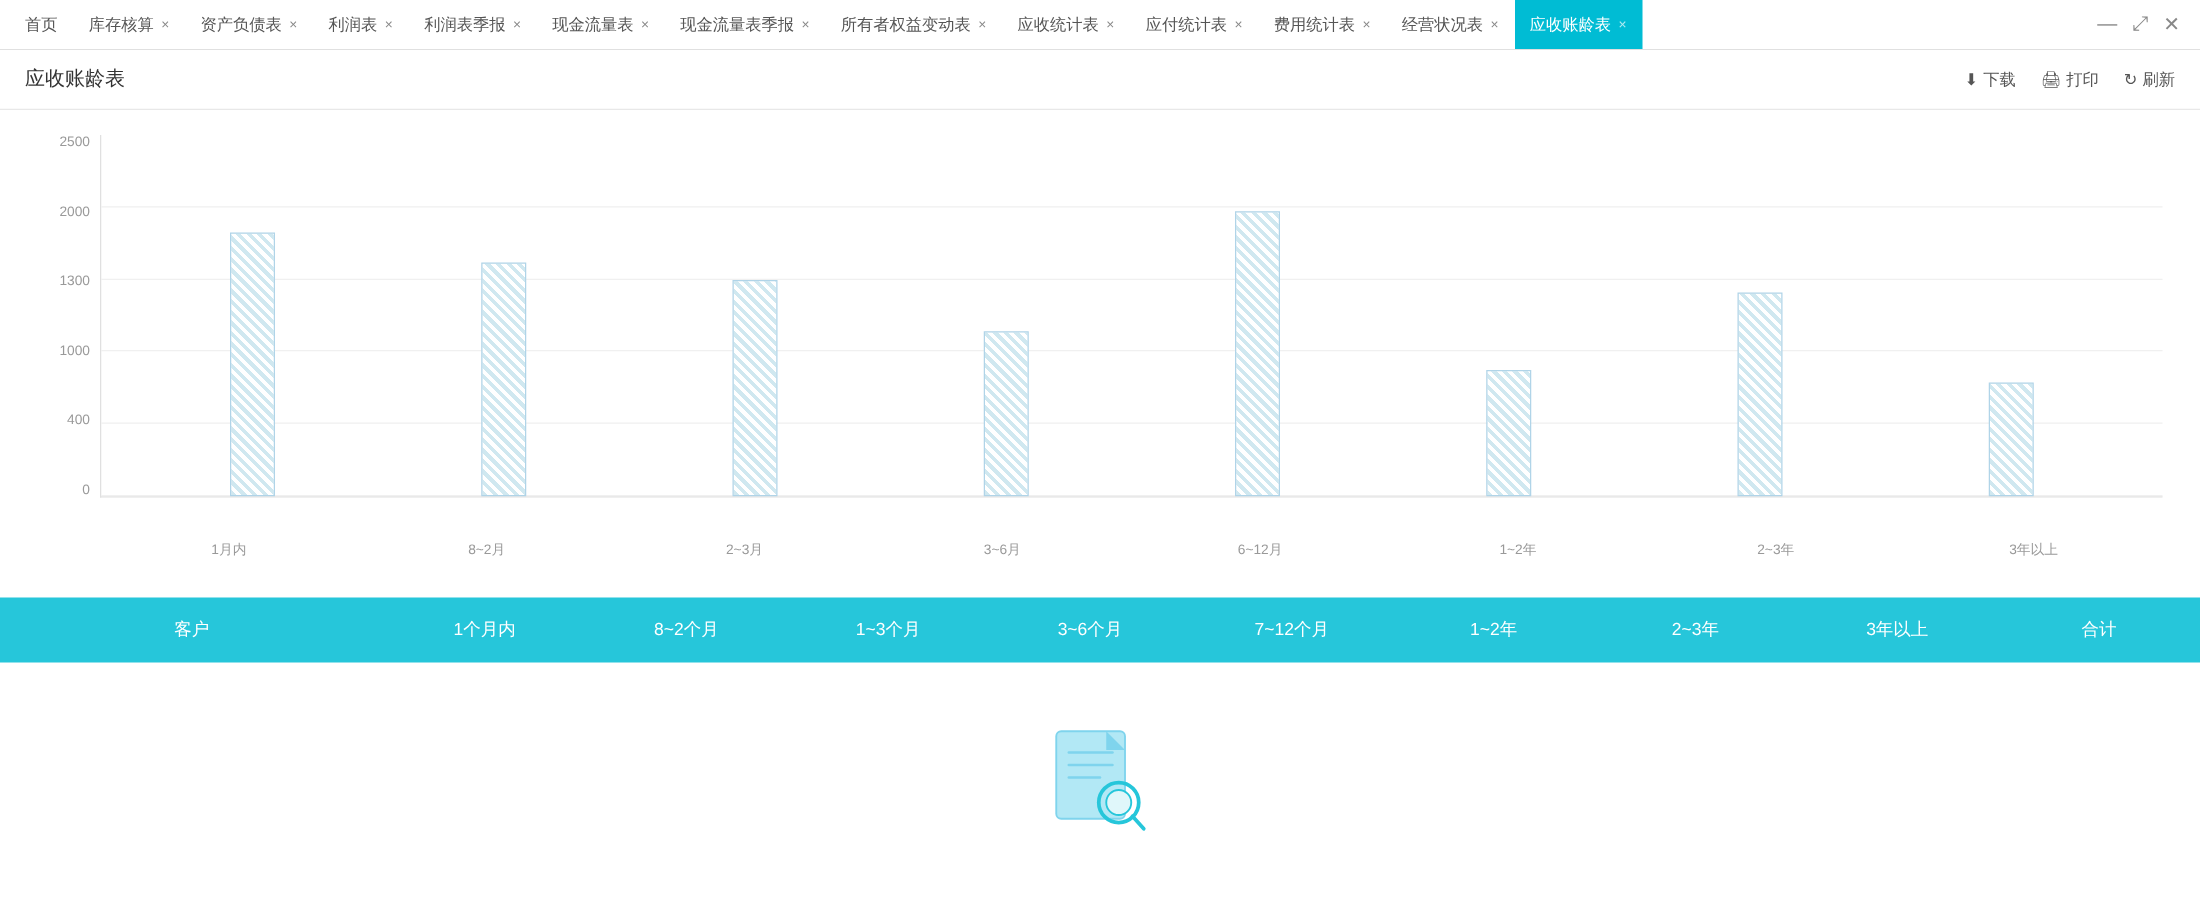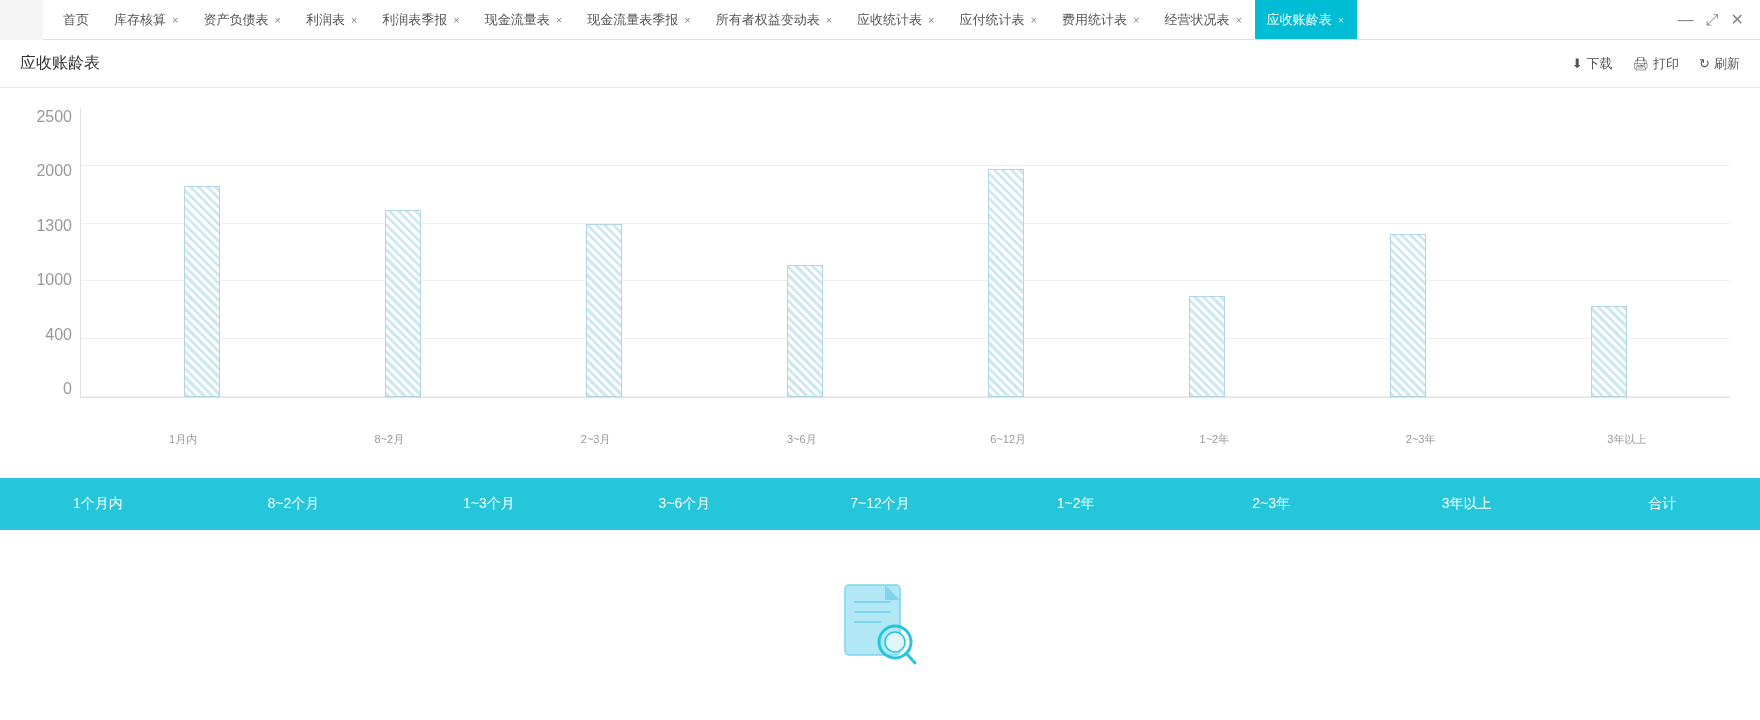--- a/index.html
+++ b/index.html
@@ -7,21 +7,20 @@
 
     
     .tab-bar {
       display: flex; align-items: center;
       background: #fff;
       border-bottom: 1px solid #e0e0e0;
       height: 40px;
       padding: 0 8px;
       overflow-x: auto;
       white-space: nowrap;
-      margin-left: 43px;
     }
     .tab-bar::-webkit-scrollbar { height: 0; }
 
     .tab-item {
       display: inline-flex; align-items: center;
       padding: 0 12px; height: 40px;
       cursor: pointer; font-size: 13px;
       color: #555;
       border-right: 1px solid transparent;
       flex-shrink: 0;
@@ -83,21 +82,21 @@
     }
 
     
     .y-axis {
       position: absolute; left: 0; top: 0; bottom: 30px;
       width: 50px;
       display: flex; flex-direction: column; justify-content: space-between;
       align-items: flex-end;
       padding-right: 8px;
     }
-    .y-label { font-size: 16px; color: #999; }
+    .y-label { font-size: 11px; color: #999; }
 
     
     .chart-inner {
       flex: 1; height: 100%;
       position: relative;
       border-left: 1px solid #e0e0e0;
       border-bottom: 1px solid #e0e0e0;
     }
     .grid-lines {
       position: absolute; left: 0; right: 0; top: 0; bottom: 0;
@@ -263,20 +262,21 @@
         <div class="x-label">2~3月</div>
         <div class="x-label">3~6月</div>
         <div class="x-label">6~12月</div>
         <div class="x-label">1~2年</div>
         <div class="x-label">2~3年</div>
         <div class="x-label">3年以上</div>
       </div>
   </div>
 
   <div class="table-header" id="table-header">
+      <div class="th-cell customer">客户</div>
       <div class="th-cell">1个月内</div>
       <div class="th-cell">8~2个月</div>
       <div class="th-cell">1~3个月</div>
       <div class="th-cell">3~6个月</div>
       <div class="th-cell">7~12个月</div>
       <div class="th-cell">1~2年</div>
       <div class="th-cell">2~3年</div>
       <div class="th-cell">3年以上</div>
       <div class="th-cell">合计</div>
     </div>

